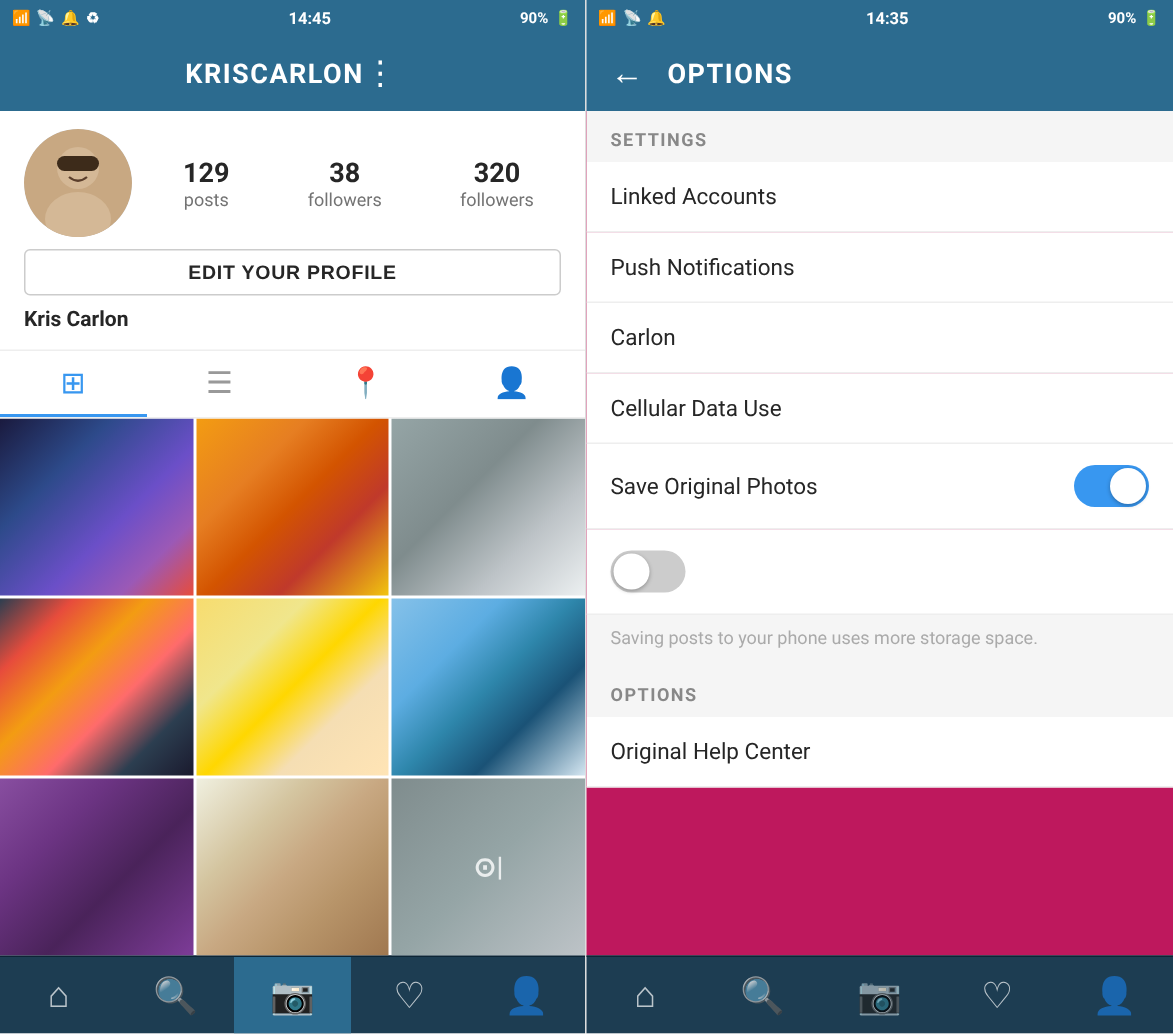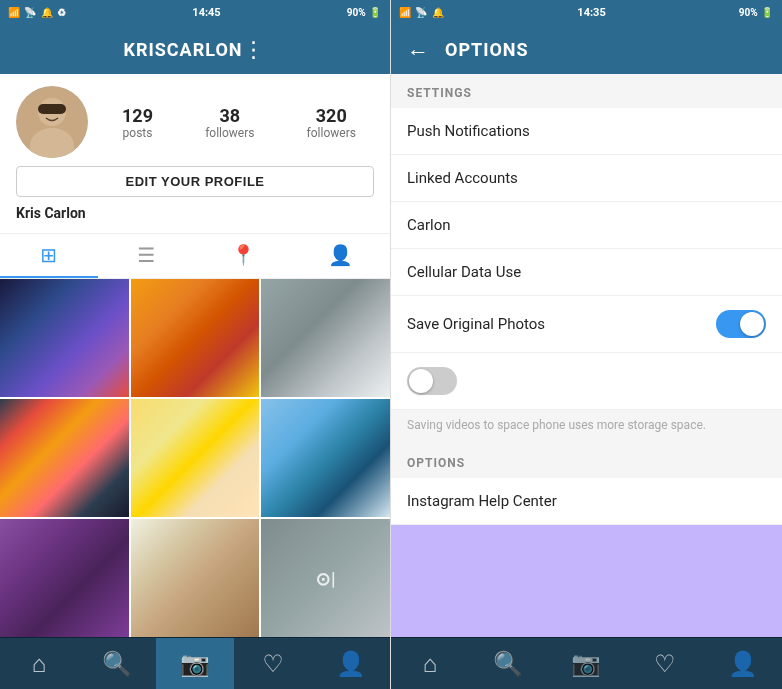--- a/index.html
+++ b/index.html
@@ -248,21 +248,21 @@
       font-size: 18px;
       font-weight: bold;
       letter-spacing: 1px;
       color: #ffffff;
     }
 
     
     .options-content {
       flex: 1;
       overflow-y: auto;
-      background: #c4b5fd;
+      background: #be185d;
     }
 
     .section-header {
       padding: 12px 16px 8px 16px;
       font-size: 12px;
       font-weight: bold;
       color: #888;
       letter-spacing: 1px;
       background: #f5f5f5;
     }
@@ -462,48 +462,48 @@
   <div class="right-top-bar">
     <span class="back-arrow">←</span>
     <span class="right-top-bar-title">OPTIONS</span>
   </div>
 
   <div class="options-content">
 
     <div class="section-header">SETTINGS</div>
 
     <div class="option-item">
+      <span class="option-label">Linked Accounts</span>
+    </div>
+    <div class="option-item">
       <span class="option-label">Push Notifications</span>
-    </div>
-    <div class="option-item">
-      <span class="option-label">Linked Accounts</span>
     </div>
     <div class="option-item">
       <span class="option-label">Carlon</span>
     </div>
     <div class="option-item">
       <span class="option-label">Cellular Data Use</span>
     </div>
     <div class="option-item">
       <span class="option-label">Save Original Photos</span>
       <div class="toggle on">
         <div class="toggle-knob"></div>
       </div>
     </div>
     <div class="option-item">
       <div class="toggle off">
         <div class="toggle-knob"></div>
       </div>
     </div>
 
-    <div class="hint-text">Saving videos to space phone uses more storage space.</div>
+    <div class="hint-text">Saving posts to your phone uses more storage space.</div>
 
     <div class="section-header">OPTIONS</div>
     <div class="option-item">
-      <span class="option-label">Instagram Help Center</span>
+      <span class="option-label">Original Help Center</span>
     </div>
   </div>
 
   <div class="right-bottom-nav">
     <div class="right-bottom-nav-item">
       <span class="right-bottom-nav-icon">⌂</span>
     </div>
     <div class="right-bottom-nav-item">
       <span class="right-bottom-nav-icon">🔍</span>
     </div>

